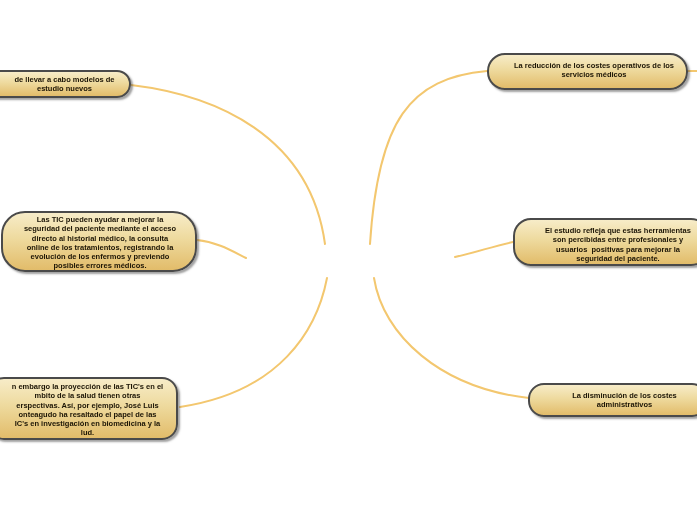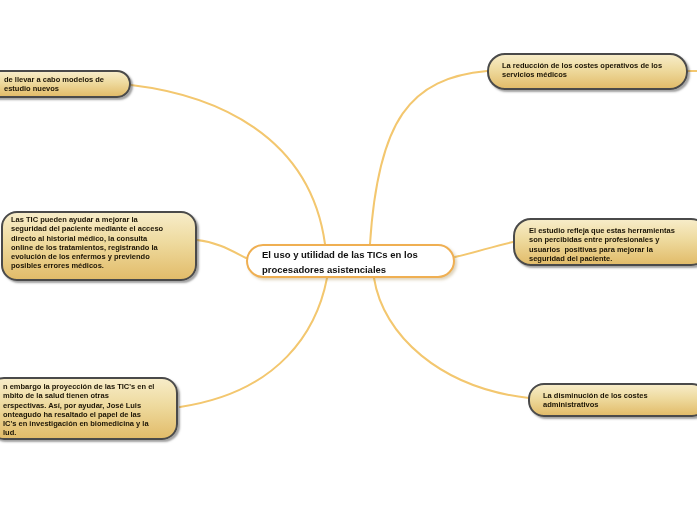--- a/index.html
+++ b/index.html
@@ -2,40 +2,40 @@
 <html><head>
 <meta charset="utf-8">
 <style>
   html,body{margin:0;padding:0;background:#ffffff;}
   .canvas{
     position:relative;width:697px;height:520px;background:#ffffff;
     overflow:hidden;font-family:"Liberation Sans",sans-serif;
   }
   .wires{position:absolute;left:0;top:0;width:697px;height:520px;}
   .wires path{fill:none;stroke:#f3c76f;stroke-width:2;stroke-linecap:round;}
-  .node{position:absolute;box-sizing:border-box;}
+  .node{position:absolute;box-sizing:border-box;text-align:center;}
   .branch{
     background:linear-gradient(to bottom,#f7ecc8 0%,#eeda9e 45%,#e2bc6a 100%);
     border:2px solid #4a4a4a;
     box-shadow:2px 2px 2px rgba(70,70,70,0.5);
   }
   .branch .txt{
     font-size:7.5px;font-weight:bold;color:#1b1405;line-height:9.3px;
     white-space:pre;letter-spacing:0px;
   }
   .center{
     background:#ffffff;border:2px solid #efaf52;border-radius:17px;
     box-shadow:2px 2px 3px rgba(160,130,60,0.35);
   }
   .center .txt{
     font-size:9.5px;font-weight:bold;color:#111111;line-height:14.5px;white-space:pre;
   }
   
   .n1{left:-62px;top:70px;width:193px;height:28px;border-radius:14px;padding:3px 4px 0 64px;}
-  .n2{left:1px;top:211px;width:196px;height:70px;border-radius:16px;padding:2px 6px 0 8px;}
+  .n2{left:1px;top:211px;width:196px;height:61px;border-radius:24px;padding:2px 6px 0 8px;}
   .n3{left:-12px;top:377px;width:190px;height:63px;border-radius:16px;padding:3px 4px 0 13px;}
   .n4{left:487px;top:53px;width:201px;height:37px;border-radius:18px;padding:6px 0 0 13px;}
   .n5{left:513px;top:218px;width:196px;height:48px;border-radius:18px;padding:6px 0 0 14px;}
   .n6{left:528px;top:383px;width:180px;height:34px;border-radius:16px;padding:6px 0 0 13px;}
   .nc{left:246px;top:244px;width:209px;height:34px;padding:2px 0 0 14px;}
 </style>
 </head>
 <body>
 
 <div class="canvas">
@@ -60,21 +60,21 @@
 seguridad del paciente mediante el acceso
 directo al historial médico, la consulta
 online de los tratamientos, registrando la
 evolución de los enfermos y previendo
 posibles errores médicos.</div>
   </div>
 
   <div class="node branch n3">
     <div class="txt">n embargo la proyección de las TIC's en el
 mbito de la salud tienen otras
-erspectivas. Así, por ayudar, José Luis
+erspectivas. Así, por ejemplo, José Luis
 onteagudo ha resaltado el papel de las
 IC's en investigación en biomedicina y la
 lud.</div>
   </div>
 
   <div class="node branch n4">
     <div class="txt">La reducción de los costes operativos de los
 servicios médicos</div>
   </div>
 
@@ -83,18 +83,14 @@
 son percibidas entre profesionales y
 usuarios  positivas para mejorar la
 seguridad del paciente.</div>
   </div>
 
   <div class="node branch n6">
     <div class="txt">La disminución de los costes
 administrativos</div>
   </div>
 
-  <div class="node center nc">
-    <div class="txt">El uso y utilidad de las TICs en los
-procesadores asistenciales</div>
-  </div>
 
 </div>
 
 </body></html>

